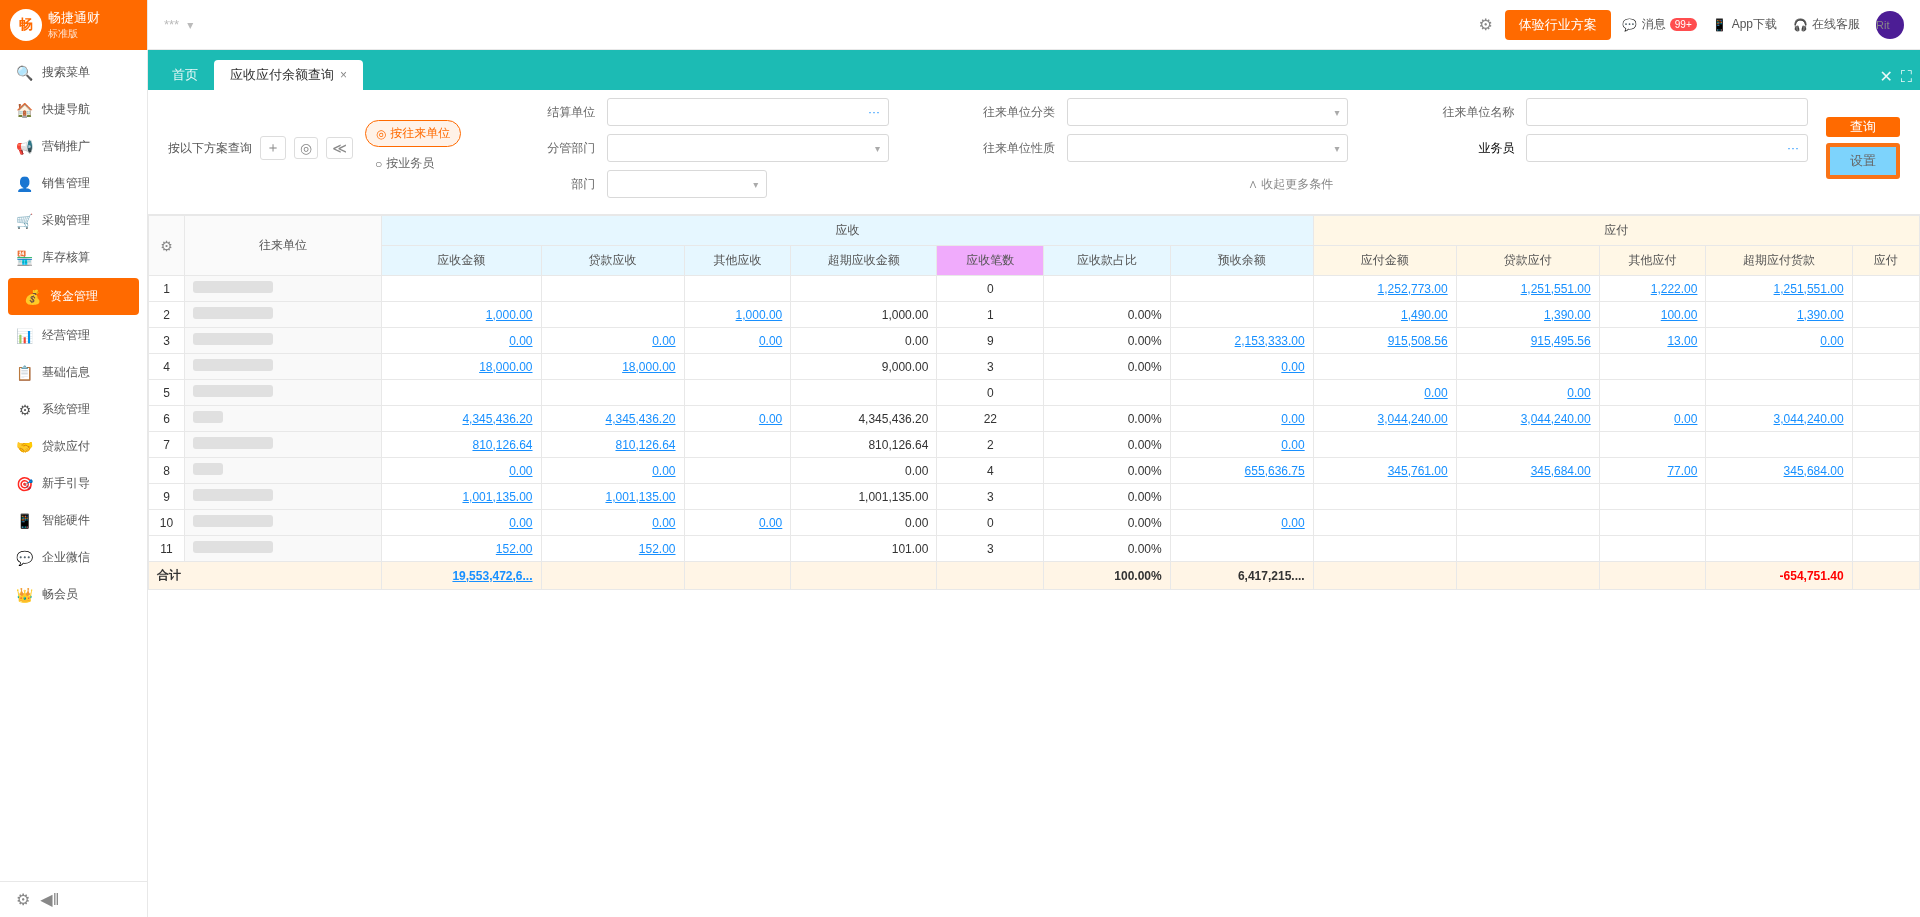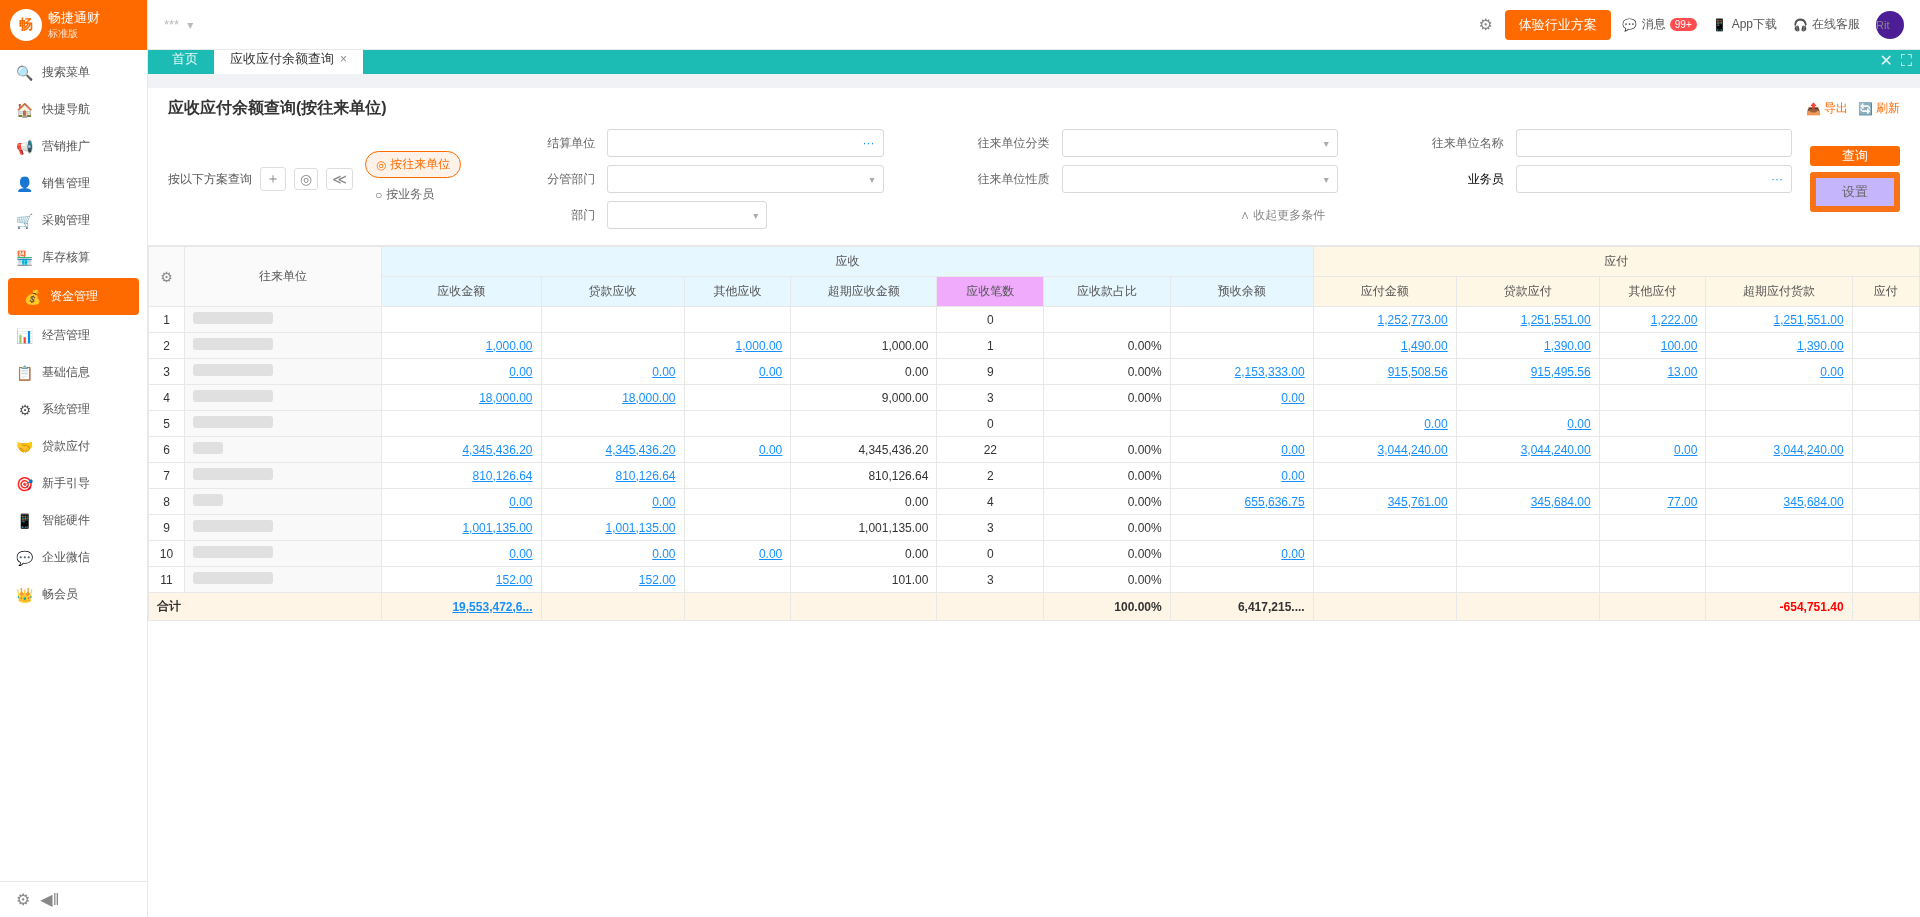--- a/index.html
+++ b/index.html
@@ -44,21 +44,21 @@
     }
     .header-actions { display: flex; align-items: center; gap: 16px; }
     .action-item { display: flex; align-items: center; gap: 4px; cursor: pointer; color: #555; font-size: 12px; }
     .badge { background: #ff4d4f; color: #fff; border-radius: 10px; padding: 1px 5px; font-size: 10px; }
     .btn-solution { background: #ff6a00; color: #fff; border: none; border-radius: 4px; padding: 6px 14px; cursor: pointer; font-size: 13px; }
     .header-avatar { width: 28px; height: 28px; background: #ddd; border-radius: 50%; }
     .gear-icon { cursor: pointer; color: #888; font-size: 16px; }
 
     
     .tab-bar {
-      position: fixed; left: 148px; top: 50px; right: 0; height: 24px;
+      position: fixed; left: 148px; top: 50px; right: 0; height: 40px;
       background: #1cbbb4; display: flex; align-items: flex-end; padding: 0 8px;
       z-index: 99;
     }
     .tab-item {
       height: 30px; padding: 0 16px; display: flex; align-items: center; gap: 6px;
       border-radius: 4px 4px 0 0; cursor: pointer; font-size: 13px; white-space: nowrap;
     }
     .tab-item.home { background: transparent; color: rgba(255,255,255,0.9); }
     .tab-item.active { background: #fff; color: #333; }
     .tab-close { color: #888; font-size: 12px; cursor: pointer; }
@@ -81,21 +81,21 @@
     .scheme-item.inactive { color: #666; }
     .filter-input {
       flex: 1; height: 28px; border: 1px solid #d9d9d9; border-radius: 3px;
       padding: 0 8px; font-size: 12px; color: #333; background: #fff;
       display: flex; align-items: center; justify-content: space-between; cursor: pointer;
     }
     .filter-input .ellipsis { color: #1890ff; }
     .filter-input .arrow-down { color: #aaa; font-size: 10px; }
 
     .btn-query { background: #ff6a00; color: #fff; border: none; border-radius: 3px; padding: 1px 20px; cursor: pointer; font-size: 13px; }
-    .btn-set { background: #c4b5fd; color: #666; border: 6px solid #f97316; border-radius: 3px; padding: 5px 26px; cursor: pointer; font-size: 13px; }
+    .btn-set { background: #7dd3fc; color: #666; border: 4px solid #f97316; border-radius: 3px; padding: 5px 20px; cursor: pointer; font-size: 13px; }
 
     
     .table-container { flex: 1; overflow: auto; background: #fff; margin: 0; }
     .data-table { width: 100%; border-collapse: collapse; font-size: 12px; }
     .data-table th {
       background: #fafafa; border: 1px solid #e8e8e8; padding: 6px 8px;
       text-align: center; white-space: nowrap; color: #555; font-weight: normal; position: sticky; top: 0; z-index: 10;
     }
     .data-table td { border: 1px solid #e8e8e8; padding: 5px 8px; text-align: right; white-space: nowrap; }
     .data-table td.center { text-align: center; }
@@ -229,33 +229,20 @@
   </div>
   <div class="tab-bar-right">
     <span class="tab-bar-btn">✕</span>
     <span class="tab-bar-btn">⛶</span>
   </div>
 </div>
 
 <div class="main-content">
 
   <div style="background:#fff; border-bottom: 1px solid #e8e8e8;">
-    <div style="padding: 10px 20px 0 20px; display:flex; align-items:center; justify-content:space-between;">
-      <div class="page-title">应收应付余额查询(按往来单位)</div>
-      <div style="display:flex; gap:10px; align-items:center;">
-        <div class="action-link">
-          <span>📤</span>
-          <span>导出</span>
-        </div>
-        <div class="action-link">
-          <span>🔄</span>
-          <span>刷新</span>
-        </div>
-      </div>
-    </div>
 
     <div style="padding: 10px 20px 6px 20px; position: relative;">
 
       <div style="display:flex; align-items:center; gap:8px; margin-bottom:10px;">
         <span style="color:#555; font-size:12px;">按以下方案查询</span>
         <span class="filter-icon-btn">＋</span>
         <span class="filter-icon-btn">◎</span>
         <span class="filter-icon-btn">≪</span>
         <div style="display:flex; flex-direction:column; gap:4px; margin-left:4px;">
           <div class="scheme-item active">

